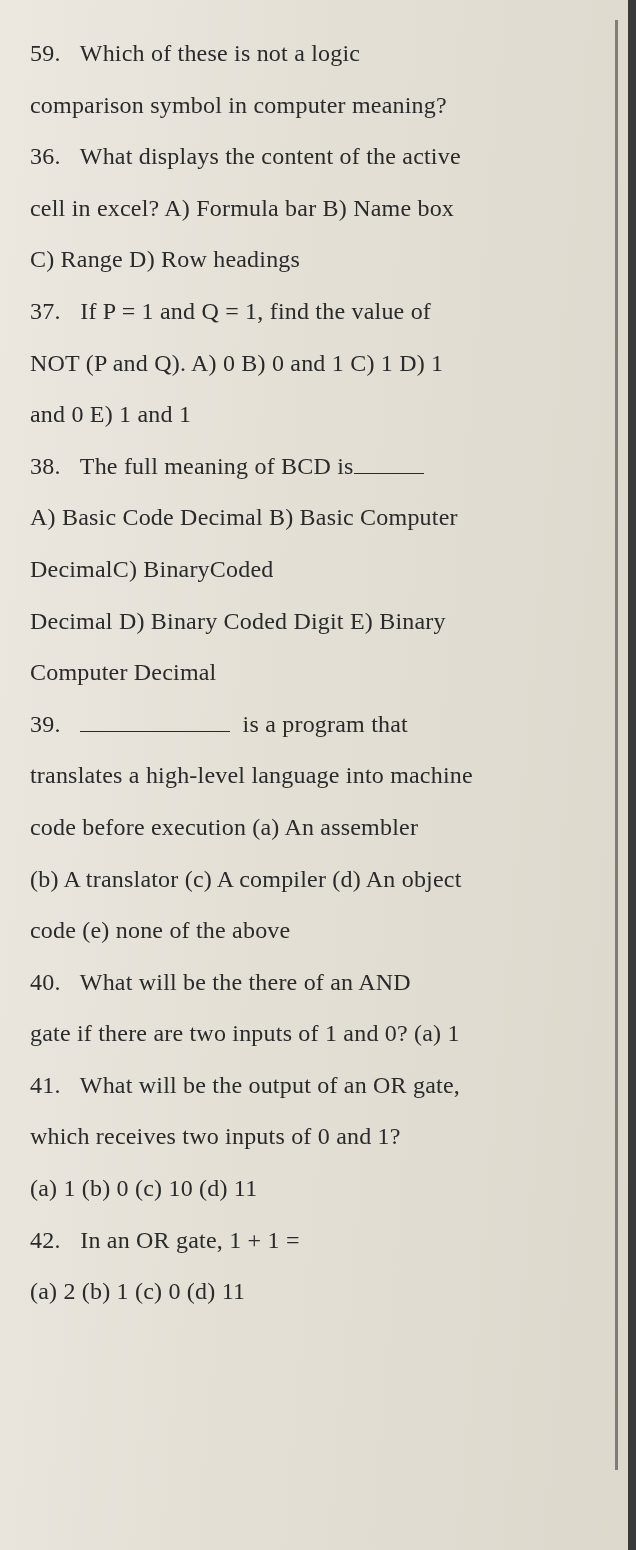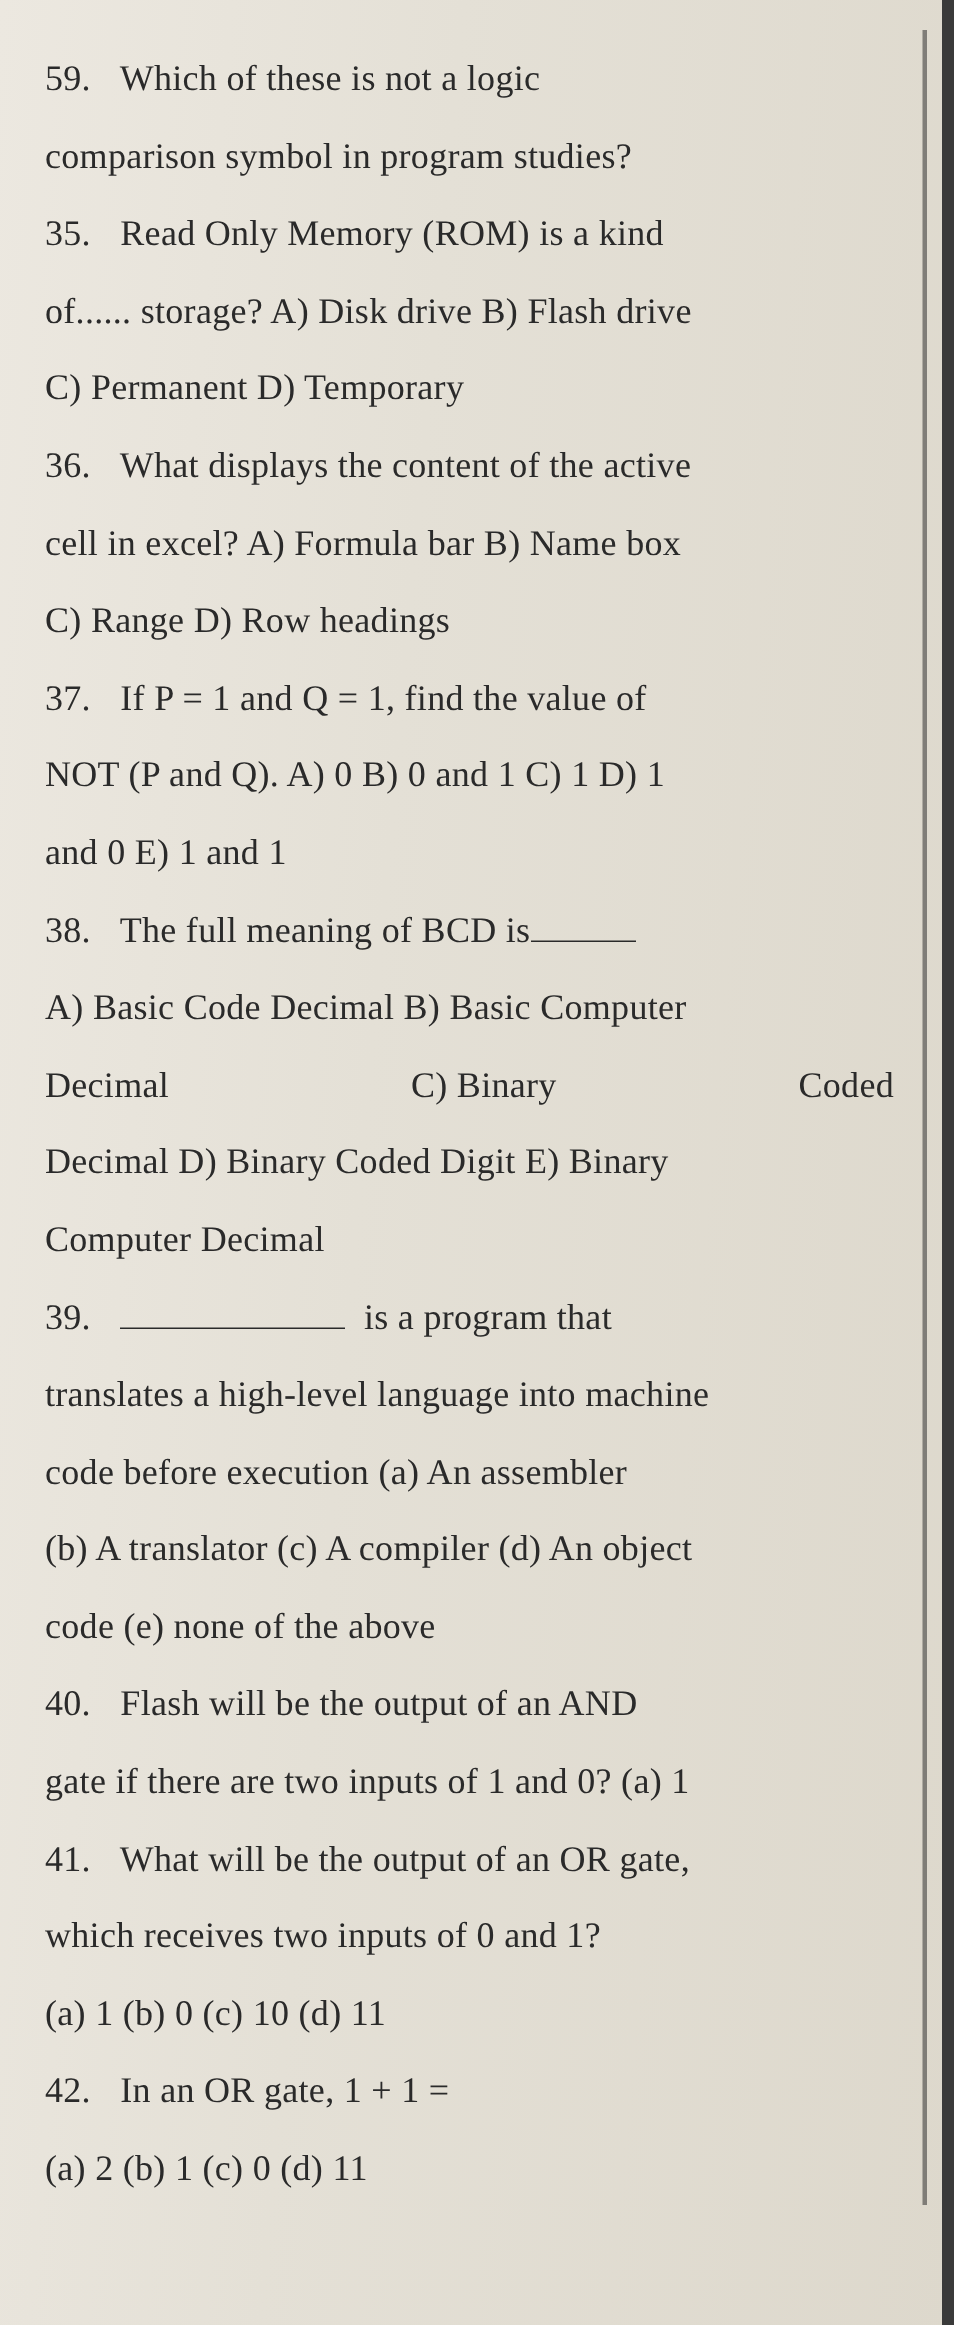--- a/index.html
+++ b/index.html
@@ -51,70 +51,64 @@
   }
   .blank.long { min-width: 150px; }
 </style>
 </head>
 <body>
 <div class="page">
 
 <div class="question">
   <span class="qnum">59.</span>
   <span>Which of these is not a logic</span><br>
-  <span>comparison symbol in program studies?</span><br>
+  <span>comparison symbol in computer meaning?</span><br>
 </div>
 
-<div class="question">
-  <span class="qnum">35.</span>
-  <span>Read Only Memory (ROM) is a kind</span><br>
-  <span>of...... storage? A) Disk drive B) Flash drive</span><br>
-  <span>C) Permanent D) Temporary</span>
-</div>
 
 <div class="question">
   <span class="qnum">36.</span>
   <span>What displays the content of the active</span><br>
   <span>cell in excel? A) Formula bar B) Name box</span><br>
   <span>C) Range D) Row headings</span>
 </div>
 
 <div class="question">
   <span class="qnum">37.</span>
   <span>If P = 1 and Q = 1, find the value of</span><br>
   <span>NOT (P and Q). A) 0 B) 0 and 1 C) 1 D) 1</span><br>
   <span>and 0 E) 1 and 1</span>
 </div>
 
 <div class="question">
   <span class="qnum">38.</span>
   <span>The full meaning of BCD is</span><span class="blank"></span><br>
   <span>A) Basic Code Decimal B) Basic Computer</span><br>
-  <span style="display:flex;justify-content:space-between;">
+  <span style="display:flex;justify-content:flex-start;">
     <span>Decimal</span>
     <span>C) Binary</span>
     <span>Coded</span>
   </span>
   <span>Decimal D) Binary Coded Digit E) Binary</span><br>
   <span>Computer Decimal</span>
 </div>
 
 <div class="question">
   <span class="qnum">39.</span>
   <span class="blank long"></span>
   &nbsp;<span>is a program that</span><br>
   <span>translates a high-level language into machine</span><br>
   <span>code before execution (a) An assembler</span><br>
   <span>(b) A translator (c) A compiler (d) An object</span><br>
   <span>code (e) none of the above</span>
 </div>
 
 <div class="question">
   <span class="qnum">40.</span>
-  <span>Flash will be the output of an AND</span><br>
+  <span>What will be the there of an AND</span><br>
   <span>gate if there are two inputs of 1 and 0? (a) 1</span><br>
 </div>
 
 <div class="question">
   <span class="qnum">41.</span>
   <span>What will be the output of an OR gate,</span><br>
   <span>which receives two inputs of 0 and 1?</span><br>
   <span>(a) 1 (b) 0 (c) 10 (d) 11</span>
 </div>
 

